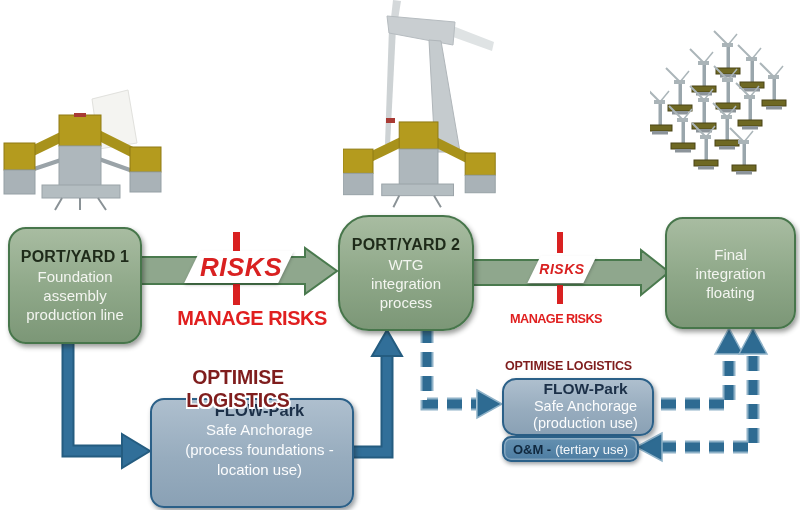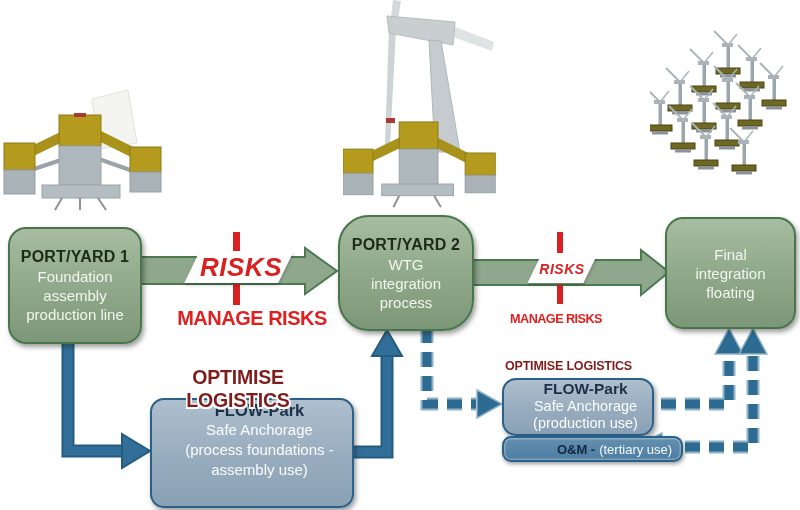--- a/index.html
+++ b/index.html
@@ -31,21 +31,21 @@
   .bbox .title{font-weight:bold;color:#1c3048;}
   #flow1{line-height:20px;font-size:15px;}
   #flow1 .title{font-size:16.5px;}
   #flow2{line-height:17.5px;font-size:14.5px;}
   #flow2 .title{font-size:15.5px;}
   #ombox{
     position:absolute;display:flex;flex-direction:row;justify-content:center;align-items:center;
     background:linear-gradient(180deg,#6490b0 0%,#4d7da2 100%);
     border:2px solid #2b6088;border-radius:9px;
     box-shadow:1px 2px 4px rgba(25,35,45,.45), inset 0 0 0 1.5px rgba(255,255,255,.28);
-    font-size:13px;color:#f4f7fa;white-space:nowrap;padding-left:44px;
+    font-size:13px;color:#f4f7fa;white-space:nowrap;
   }
   #ombox .om-title{font-weight:bold;color:#10283e;margin-right:4px;}
   
   .redline{position:absolute;background:#d92121;}
   .pgram{position:absolute;background:#ffffff;transform:skewX(-26deg);box-shadow:1px 2px 3px rgba(0,0,0,.25);}
   .risks-text{
     position:absolute;color:#d92121;font-style:italic;font-weight:bold;
     text-align:center;letter-spacing:.5px;
   }
   .manage{
@@ -184,21 +184,21 @@
   <div class="gbox light-title" id="box3" style="left:665px;top:217px;width:127px;height:108px;">
     <div>Final</div>
     <div>integration</div>
     <div>floating</div>
   </div>
 
   <div class="bbox" id="flow1" style="left:150px;top:398px;width:185px;height:106px;">
     <div class="title">FLOW-Park</div>
     <div>Safe Anchorage</div>
     <div>(process foundations -</div>
-    <div>assembly use)</div>
+    <div>location use)</div>
   </div>
 
   <div class="bbox" id="flow2" style="left:502px;top:378px;width:133px;height:54px;">
     <div class="title">FLOW-Park</div>
     <div>Safe Anchorage</div>
     <div>(production use)</div>
   </div>
 
   <div id="ombox" style="left:502px;top:436px;width:133px;height:22px;">
     <span class="om-title">O&amp;M -</span>

